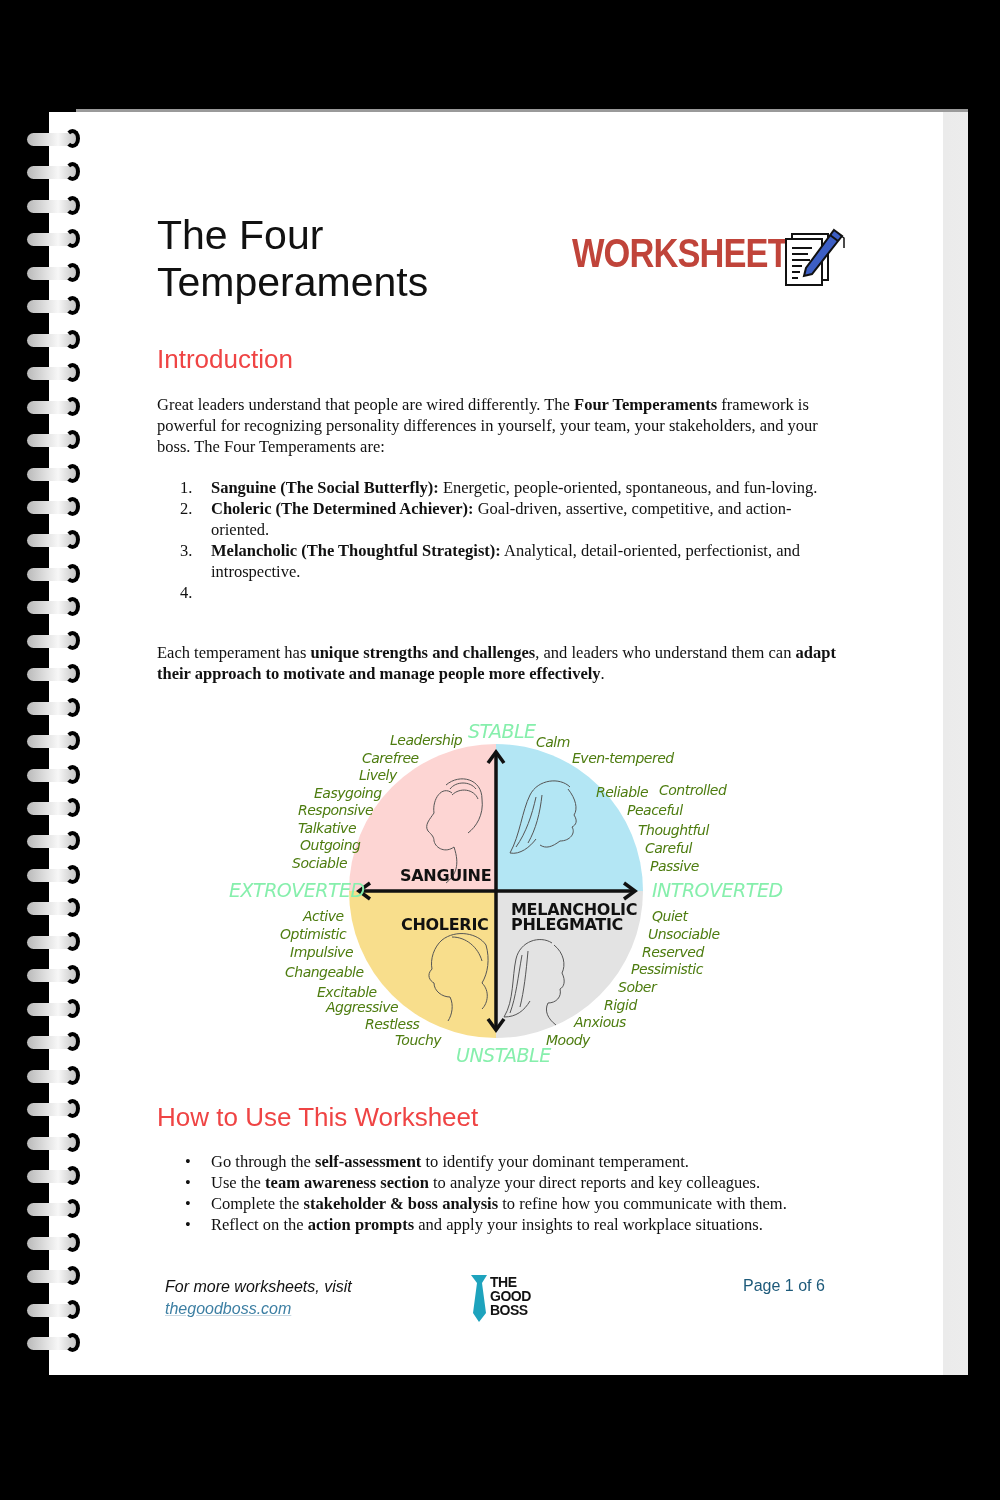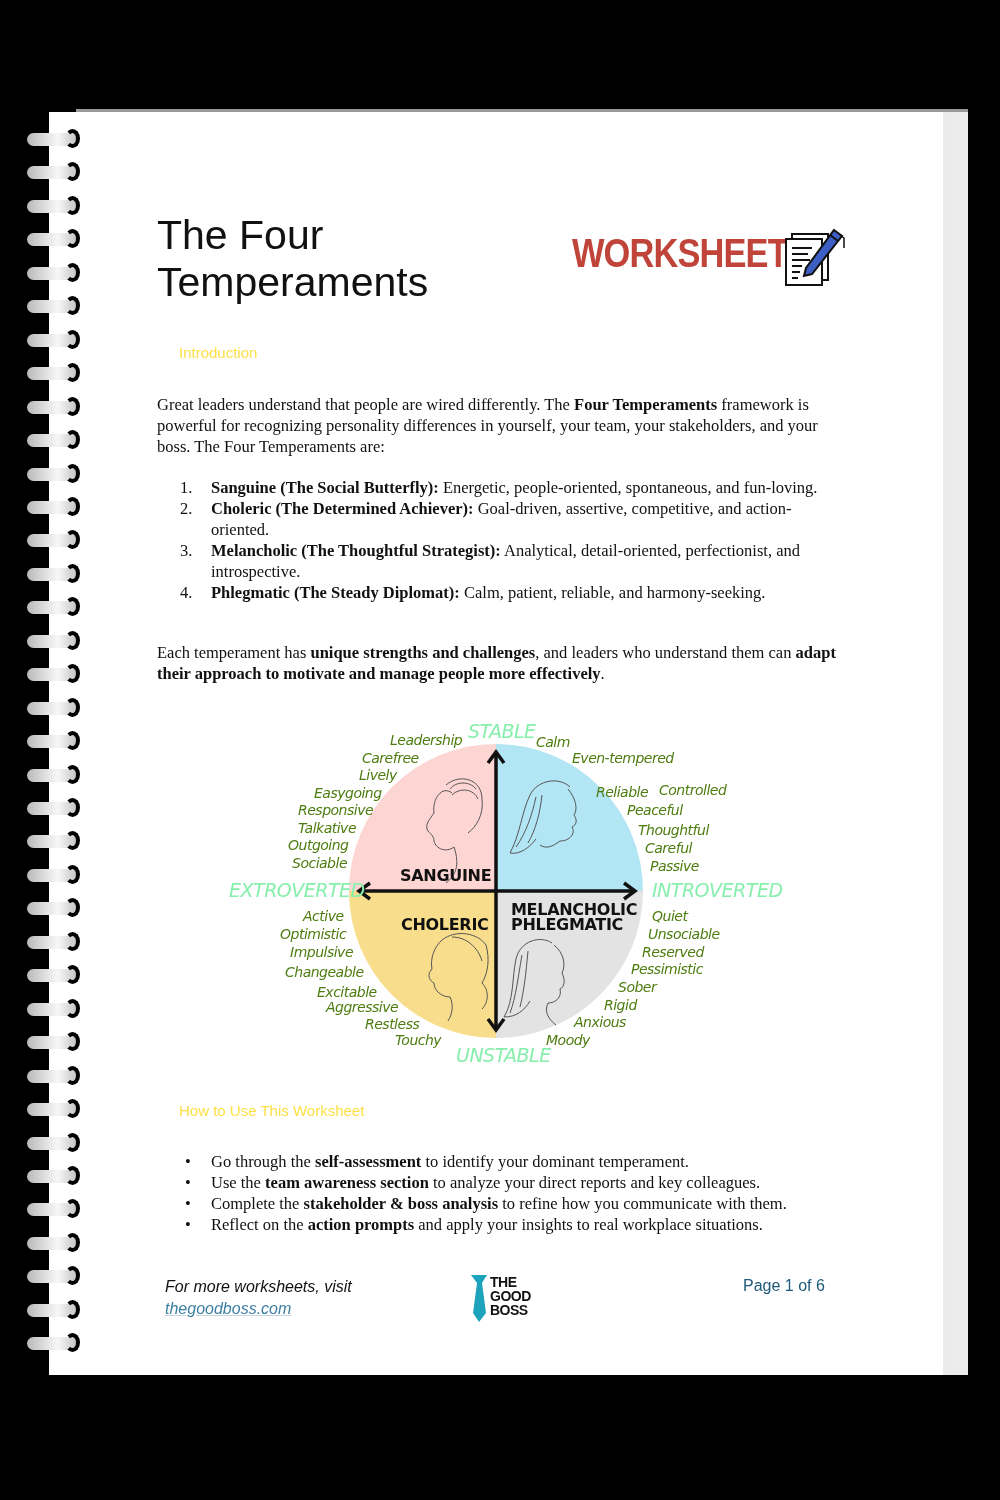--- a/index.html
+++ b/index.html
@@ -9,21 +9,21 @@
   .back-top { position:absolute; left:76px; top:109px; width:892px; height:3px; background:#9a9a9a; }
   .page { position:absolute; left:49px; top:112px; width:894px; height:1263px; background:#fff; }
   .ring { position:absolute; left:27px; width:56px; height:20px; }
   .ring .wire { position:absolute; left:0; top:3px; width:52px; height:13px; border-radius:7px;
     background:linear-gradient(to right,#b9b9b9 0%,#e9e9e9 45%,#f7f7f7 60%,#bdbdbd 100%); }
   .ring .hole { position:absolute; left:38px; top:-1px; width:15px; height:19px; border-radius:50%;
     border:4px solid #000; border-left-color:transparent; box-sizing:border-box; background:transparent; }
   .title { position:absolute; left:157px; top:212px; font-family:"Liberation Sans", sans-serif; font-size:41px; line-height:47px; color:#111; font-weight:400; }
   .worksheet { position:absolute; left:572px; top:231px; font-family:"Liberation Sans", sans-serif; font-weight:700; font-size:40px; color:#c0443a; letter-spacing:-1px; transform:scaleX(0.86); transform-origin:left center; }
   .ws-icon { position:absolute; left:782px; top:226px; width:66px; height:66px; }
-  .h2 { position:absolute; font-family:"Liberation Sans", sans-serif; font-size:15px; color:#fde047;margin-left:22px; }
+  .h2 { position:absolute; font-family:"Liberation Sans", sans-serif; font-size:26px; color:#ef4444; }
   .para { position:absolute; left:157px; width:680px; font-size:16.5px; line-height:21px; color:#111; }
   .list { position:absolute; left:180px; width:660px; font-size:16.5px; line-height:21px; color:#111; }
   .list .item { display:flex; }
   .list .num { width:31px; flex:none; }
   .list .bullet { width:31px; flex:none; padding-left:5px; box-sizing:border-box; }
   b { font-weight:700; }
   .diagram { position:absolute; left:220px; top:715px; width:560px; height:360px; }
   .lbl { position:absolute; font-family:"DejaVu Sans", sans-serif; font-style:italic; font-size:14px; color:#4d7c0f; white-space:nowrap; letter-spacing:-0.5px; }
   .axis-lbl { position:absolute; font-family:"DejaVu Sans", sans-serif; font-style:italic; font-size:19px; color:#86efac; white-space:nowrap; letter-spacing:-0.5px; }
   .quad-lbl { position:absolute; font-family:"DejaVu Sans", sans-serif; font-weight:700; font-size:16px; color:#111; white-space:nowrap; letter-spacing:-0.3px; }
@@ -225,21 +225,20 @@
   <div class="item">
       <span class="num">2.</span>
       <span><b>Choleric (The Determined Achiever):</b><span> Goal-driven, assertive, competitive, and action-oriented.</span></span>
     </div>
   <div class="item">
       <span class="num">3.</span>
       <span><b>Melancholic (The Thoughtful Strategist):</b><span> Analytical, detail-oriented, perfectionist, and introspective.</span></span>
     </div>
   <div class="item">
       <span class="num">4.</span>
-      <span><b>Phlegmatic (The Steady Diplomat):</b><span> Calm, patient, reliable, and harmony-seeking.</span></span>
     </div>
 </div>
 
 <div class="para" style="top:642px;">
   <span>Each temperament has </span><b>unique strengths and challenges</b><span>, and leaders who understand them can </span><b>adapt their approach to motivate and manage people more effectively</b><span>.</span>
 </div>
 
 <div class="diagram">
   <svg width="560" height="360" style="position:absolute;left:0;top:0;">
     <path d="M276 176 L276 29 A147 147 0 0 0 129 176 Z" fill="#fdd5d3"></path>
@@ -285,21 +284,21 @@
   <div class="quad-lbl" style="left:291px; top:152px;margin-top:48px;">PHLEGMATIC</div>
   <div class="quad-lbl" style="left:181px; top:200px;">CHOLERIC</div>
   <div class="quad-lbl" style="left:291px; top:185px;">MELANCHOLIC</div>
 
   <div class="lbl" style="left:170px; top:17px;">Leadership</div>
   <div class="lbl" style="left:142px; top:35px;">Carefree</div>
   <div class="lbl" style="left:139px; top:52px;">Lively</div>
   <div class="lbl" style="left:94px; top:70px;">Easygoing</div>
   <div class="lbl" style="left:78px; top:87px;">Responsive</div>
   <div class="lbl" style="left:78px; top:105px;">Talkative</div>
-  <div class="lbl" style="left:68px; top:122px;">Outgoing</div>
+  <div class="lbl" style="left:80px; top:122px;">Outgoing</div>
   <div class="lbl" style="left:72px; top:140px;">Sociable</div>
 
   <div class="lbl" style="left:316px; top:19px;">Calm</div>
   <div class="lbl" style="left:352px; top:35px;">Even-tempered</div>
   <div class="lbl" style="left:376px; top:50px;margin-top:19px;">Reliable</div>
   <div class="lbl" style="left:391px; top:67px;margin-left:48px;">Controlled</div>
   <div class="lbl" style="left:407px; top:87px;">Peaceful</div>
   <div class="lbl" style="left:418px; top:107px;">Thoughtful</div>
   <div class="lbl" style="left:425px; top:125px;">Careful</div>
   <div class="lbl" style="left:430px; top:143px;">Passive</div>

